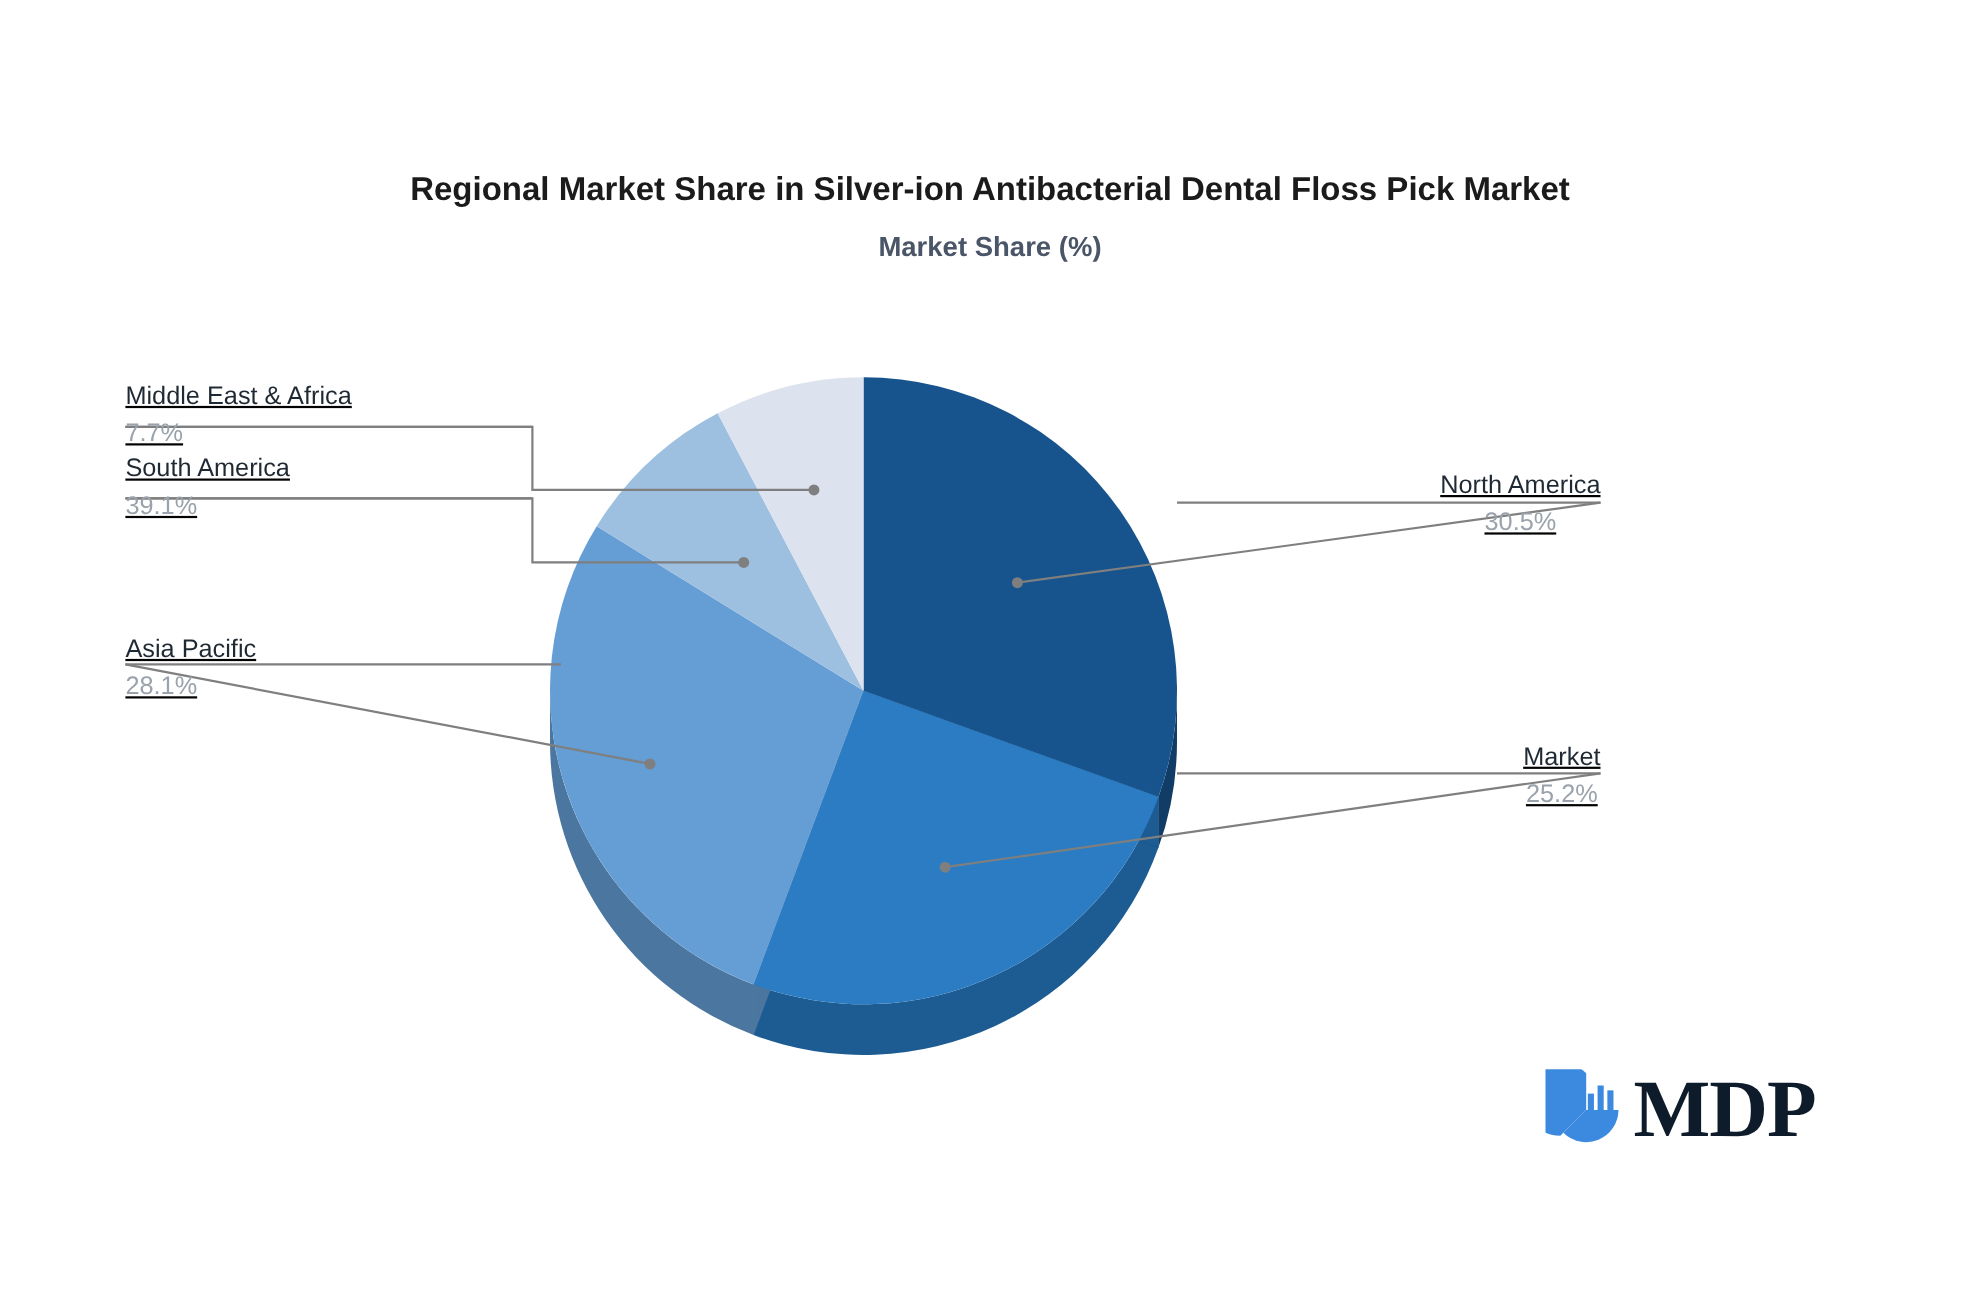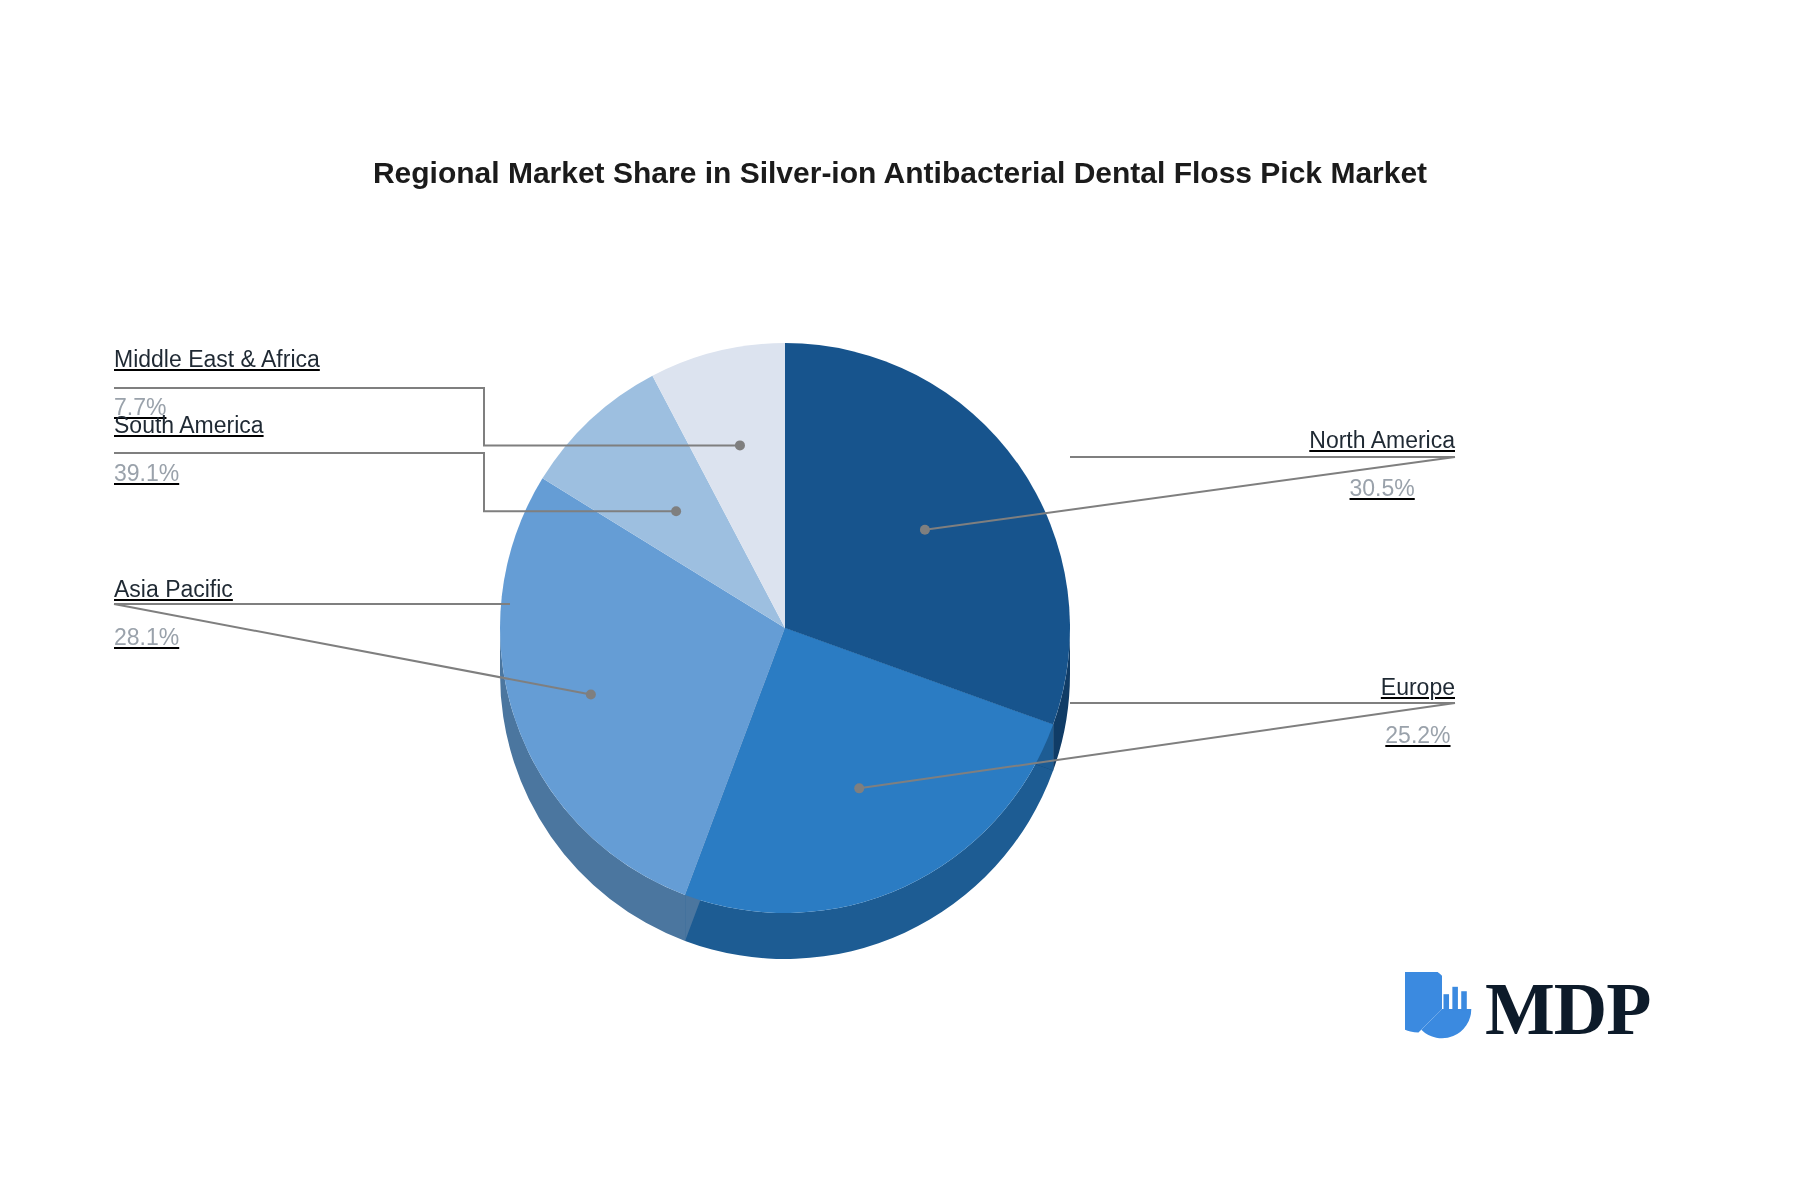--- a/index.html
+++ b/index.html
@@ -64,21 +64,21 @@
   }
   .callout .cname {
     font-size: 23px;
     color: #1f2933;
     line-height: 30px;
   }
   .callout .cval {
     font-size: 23px;
     color: #9aa2ab;
     line-height: 30px;
-    margin-top: 18px;
+    margin-top: 4px;
   }
   .callout.left  { text-align: left; }
   .callout.right { text-align: center; }
 
   
   #mdp-logo {
     position: absolute;
     left: 1405px;
     top: 972px;
     display: flex;
@@ -94,20 +94,21 @@
     letter-spacing: -1px;
   }
 </style>
 </head>
 <body>
 
 <div id="stage">
 
   <div id="title-block">
     <div id="chart-title">Regional Market Share in Silver-ion Antibacterial Dental Floss Pick Market</div>
+    <div id="chart-subtitle">Market Share (%)</div>
   </div>
 
   <svg id="pie-svg" viewBox="0 0 1800 1196" preserveAspectRatio="none">
     <g id="pie-sides">
         <path d="M 1070 628
                A 285 285 0 0 1 1053.1510191519542 724.540307269908
                L 1053.1510191519542 770.540307269908
                A 285 285 0 0 0 1070 674 Z" fill="#103c66"></path>
         <path d="M 1053.1510191519542 724.540307269908
                A 285 285 0 0 1 685.0977187454913 894.9167177232348
@@ -172,21 +173,21 @@
     <div class="cname">Asia Pacific</div>
     <div class="cval">28.1%</div>
   </div>
 
   <div class="callout right" id="co-na" style="right:345px; top:425px;">
     <div class="cname">North America</div>
     <div class="cval">30.5%</div>
   </div>
 
   <div class="callout right" id="co-eu" style="right:345px; top:672px;">
-    <div class="cname">Europe</div>
+    <div class="cname">Market</div>
     <div class="cval">25.2%</div>
   </div>
 
   <div id="mdp-logo">
     <svg width="74" height="74" viewBox="0 0 100 100">
       <path id="logo-wedge-big" d="M50 50 L50 5 A45 45 0 1 0 18.2 81.8 Z" fill="#3b8ae0"></path>
       <path id="logo-wedge-small" d="M50 50 L22 78 A39.6 39.6 0 0 0 89.6 50 Z" fill="#3b8ae0"></path>
       <rect x="52" y="30" width="7.5" height="22" fill="#3b8ae0"></rect>
       <rect x="64" y="20" width="7.5" height="32" fill="#3b8ae0"></rect>
       <rect x="76" y="26" width="7.5" height="26" fill="#3b8ae0"></rect>

